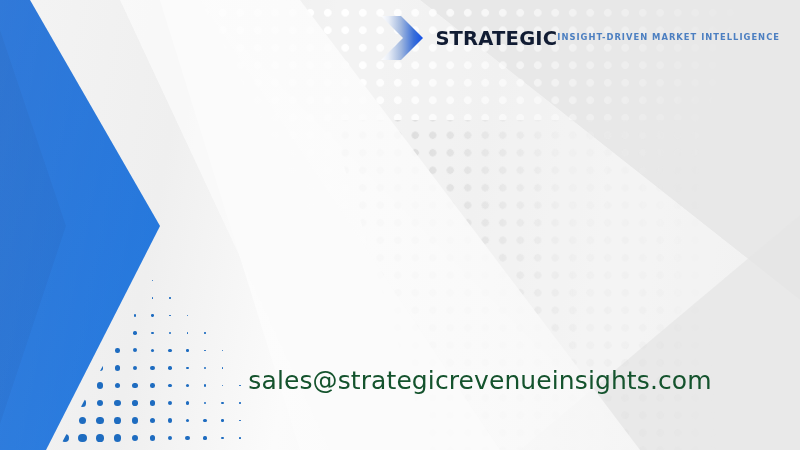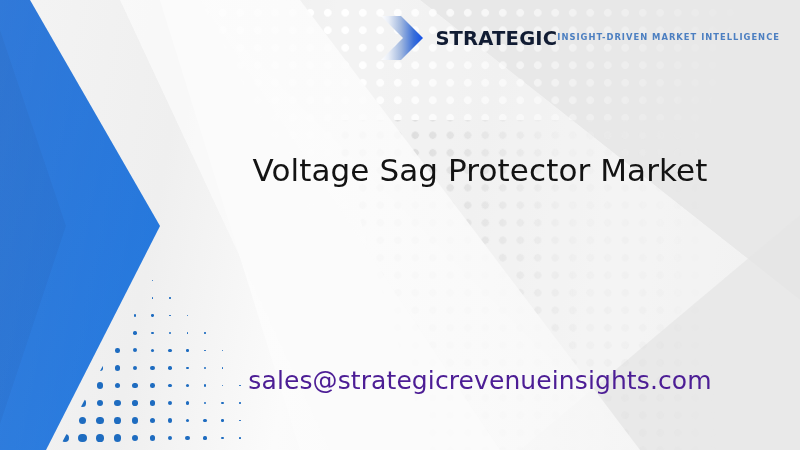--- a/index.html
+++ b/index.html
@@ -147,21 +147,21 @@
     white-space: nowrap;
   }
   #email {
     position: absolute;
     left: 190px;
     right: 30px;
     top: 365px;
     text-align: center;
     font-size: 25px;
     line-height: 32px;
-    color: #4c1d95;
+    color: #14532d;
     letter-spacing: .1px;
     white-space: nowrap;
   }
 </style>
 </head>
 <body>
 
 <div id="banner">
 
   <div class="layer" id="bg-base"></div>
@@ -312,16 +312,15 @@
         </linearGradient>
       </defs>
       <path d="M2,2 L22,2 L44,24 L22,46 L2,46 L24,24 Z" fill="url(#lgrad)"></path>
     </svg>
     <div id="logo-text">
       <div class="logo-line">STRATEGIC</div>
       <div id="logo-tagline">INSIGHT-DRIVEN MARKET INTELLIGENCE</div>
     </div>
   </div>
 
-  <div id="title">Voltage Sag Protector Market</div>
   <div id="email">sales@strategicrevenueinsights.com</div>
 
 </div>
 
 </body></html>

